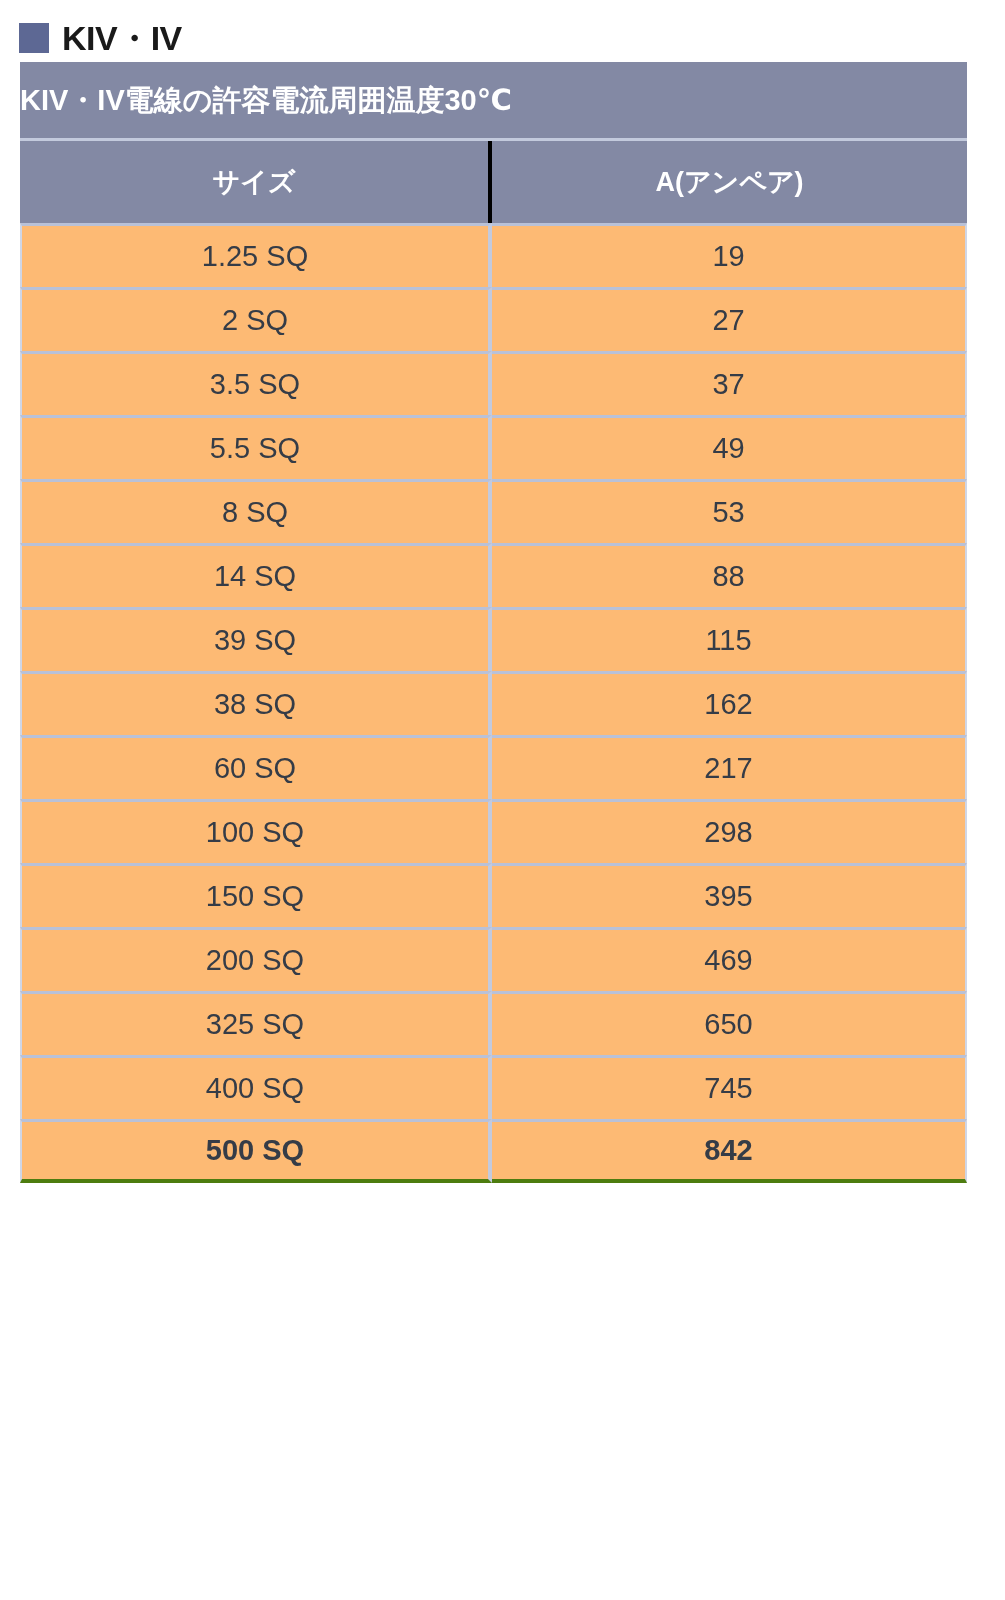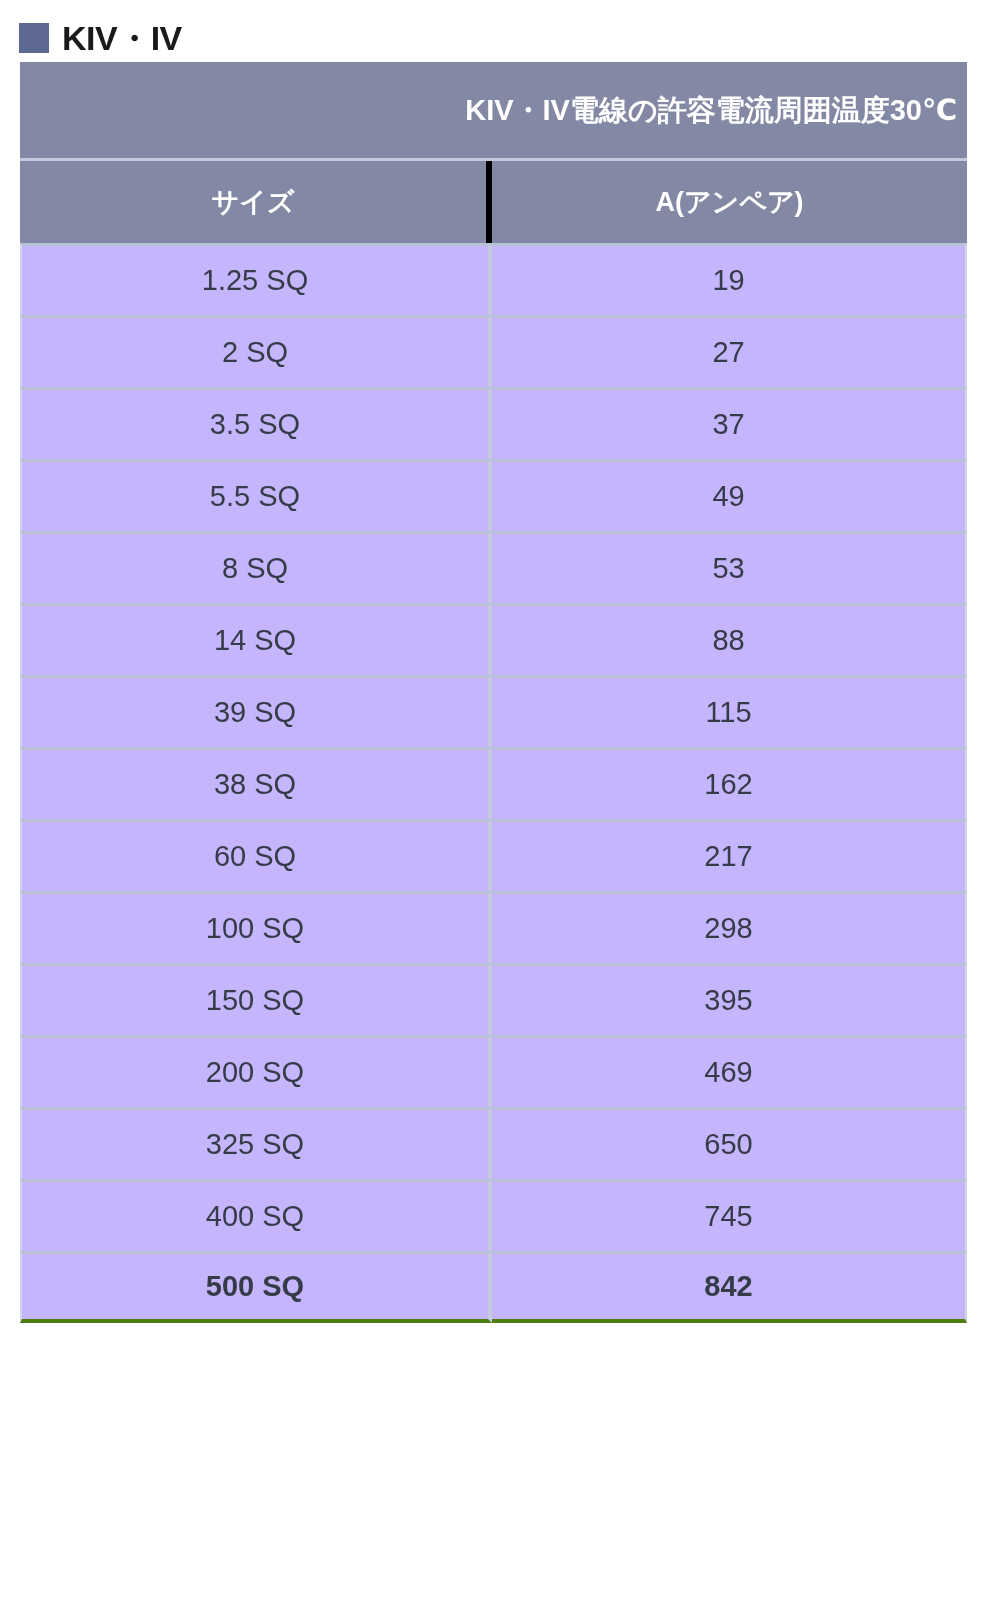--- a/index.html
+++ b/index.html
@@ -62,50 +62,50 @@
   }
   table.spec col.c-size { width: 472px; }
   table.spec col.c-amp  { width: 475px; }
 
   
   .title-cell {
     background: #8389a4;
     color: #ffffff;
     font-size: 29px;
     font-weight: bold;
-    text-align: right;
+    text-align: left;
     height: 76px;
     line-height: 76px;
     border-bottom: 3px solid #c3cadd;
     letter-spacing: 0px;
-    padding: 10px;
+    padding: 0;
     white-space: nowrap;
   }
 
   
   .col-head {
     background: #8389a4;
     color: #ffffff;
     font-size: 27px;
     font-weight: bold;
     text-align: center;
     height: 82px;
     padding: 0;
     vertical-align: middle;
     white-space: nowrap;
   }
-  .col-head.left  { border-right: 6px solid #000000; }
+  .col-head.left  { border-right: 4px solid #000000; }
 
   
   table.spec tbody td {
-    background: #c4b5fd;
+    background: #fdba74;
     color: #353c47;
     font-size: 29px;
     text-align: center;
-    height: 72px;
+    height: 64px;
     vertical-align: middle;
     padding: 0;
     border-top: 3px solid #b9c1d7;
     white-space: nowrap;
   }
   table.spec tbody td.cell-size { border-right: 4px solid #c3cadd; }
   table.spec tbody tr:last-child td { border-bottom: 4px solid #4d7c0f; font-weight: bold; }
 
   
   table.spec tbody td.cell-size { border-left: 2px solid #cfd6e6; }

